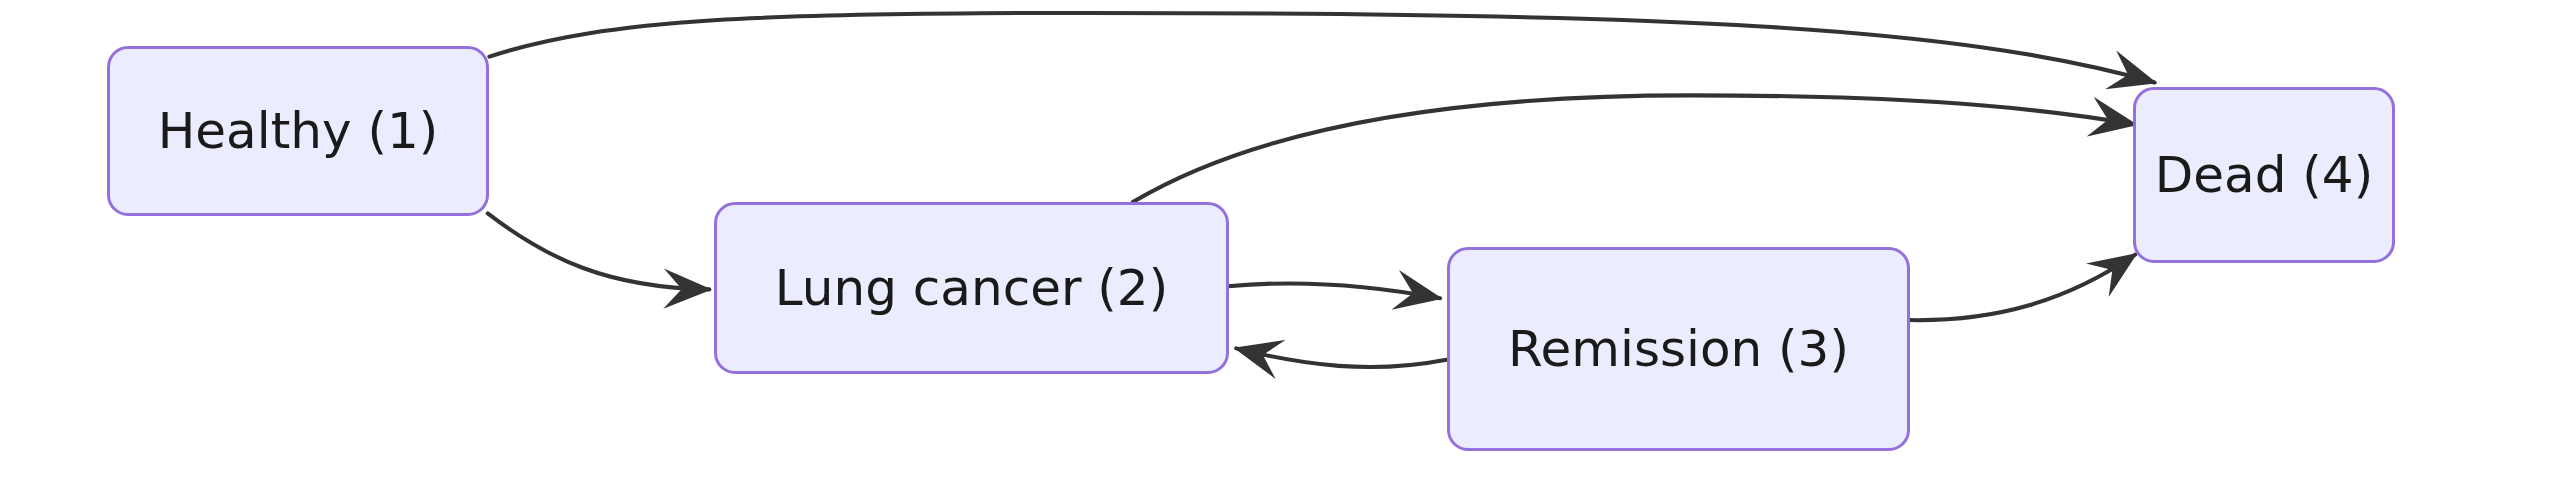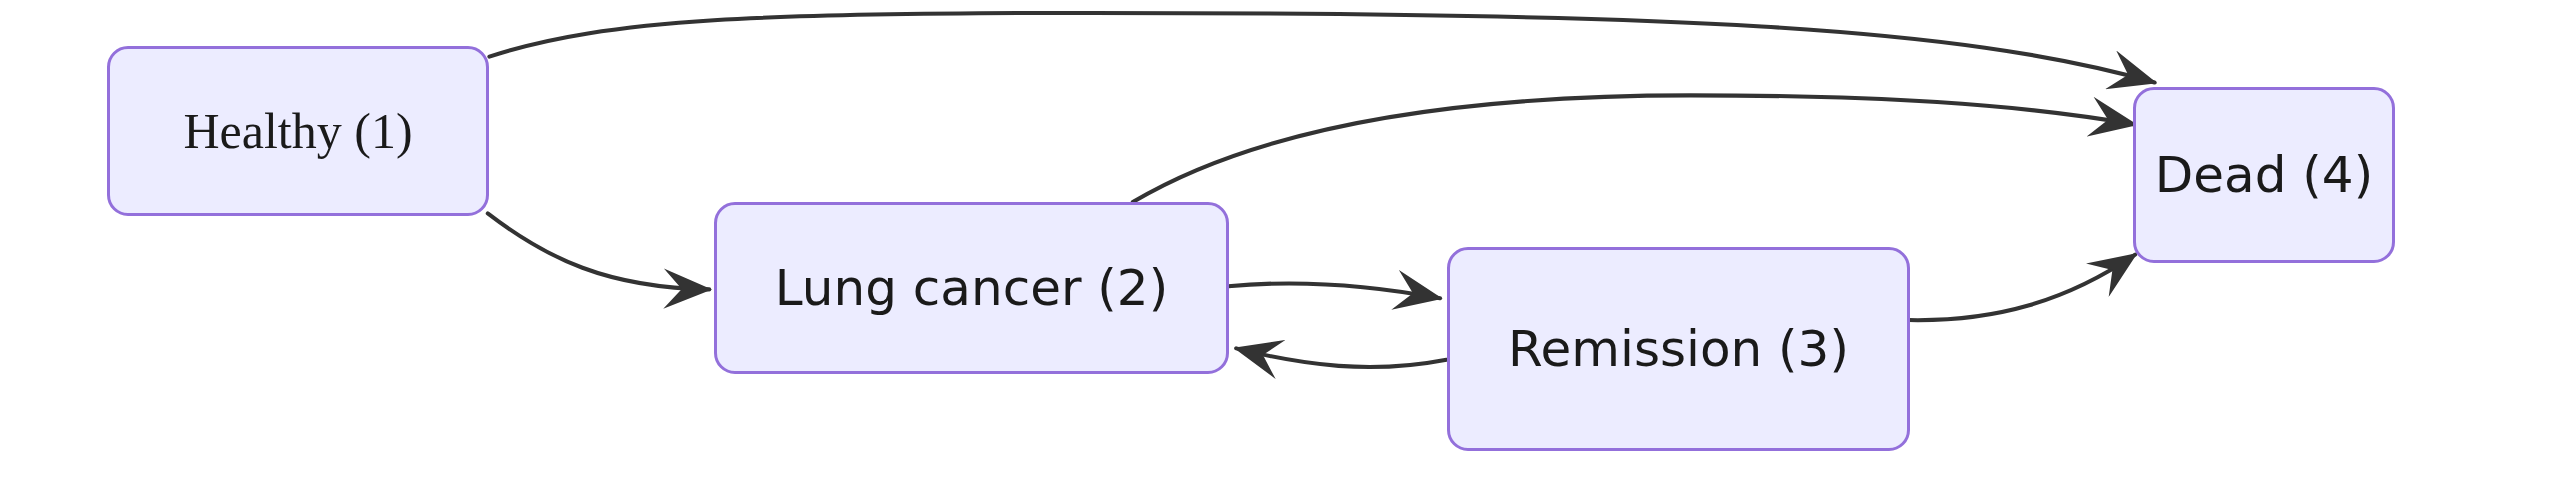--- a/index.html
+++ b/index.html
@@ -63,21 +63,21 @@
     <g id="edge-paths">
         <path class="edge" d="M 604 70 C 750 22 950 16 1350 16 C 2050 16 2420 32 2664 102" marker-end="url(#arrowhead)"></path>
         <path class="edge" d="M 602 264 C 675 320 750 356 876 358" marker-end="url(#arrowhead)"></path>
         <path class="edge" d="M 1400 250 C 1555 158 1790 118 2090 118 C 2320 118 2490 128 2640 154" marker-end="url(#arrowhead)"></path>
         <path class="edge" d="M 1518 354 C 1605 346 1690 352 1780 369" marker-end="url(#arrowhead)"></path>
         <path class="edge" d="M 1788 445 C 1695 463 1612 452 1528 431" marker-end="url(#arrowhead)"></path>
         <path class="edge" d="M 2360 396 C 2468 398 2556 372 2640 315" marker-end="url(#arrowhead)"></path>
       </g>
   </svg>
   <div id="nodes">
-      <div class="node" style="left: 107px; top: 46px; width: 382px; height: 170px; font-family: Liberation Serif, serif;">
+      <div class="node" style="left: 107px; top: 46px; width: 382px; height: 170px;">
         <span class="node-label">Healthy (1)</span>
       </div>
       <div class="node" style="left: 714px; top: 202px; width: 515px; height: 172px;">
         <span class="node-label">Lung cancer (2)</span>
       </div>
       <div class="node" style="left: 1447px; top: 247px; width: 463px; height: 204px;">
         <span class="node-label">Remission (3)</span>
       </div>
       <div class="node" style="left: 2133px; top: 87px; width: 262px; height: 176px;">
         <span class="node-label">Dead (4)</span>

